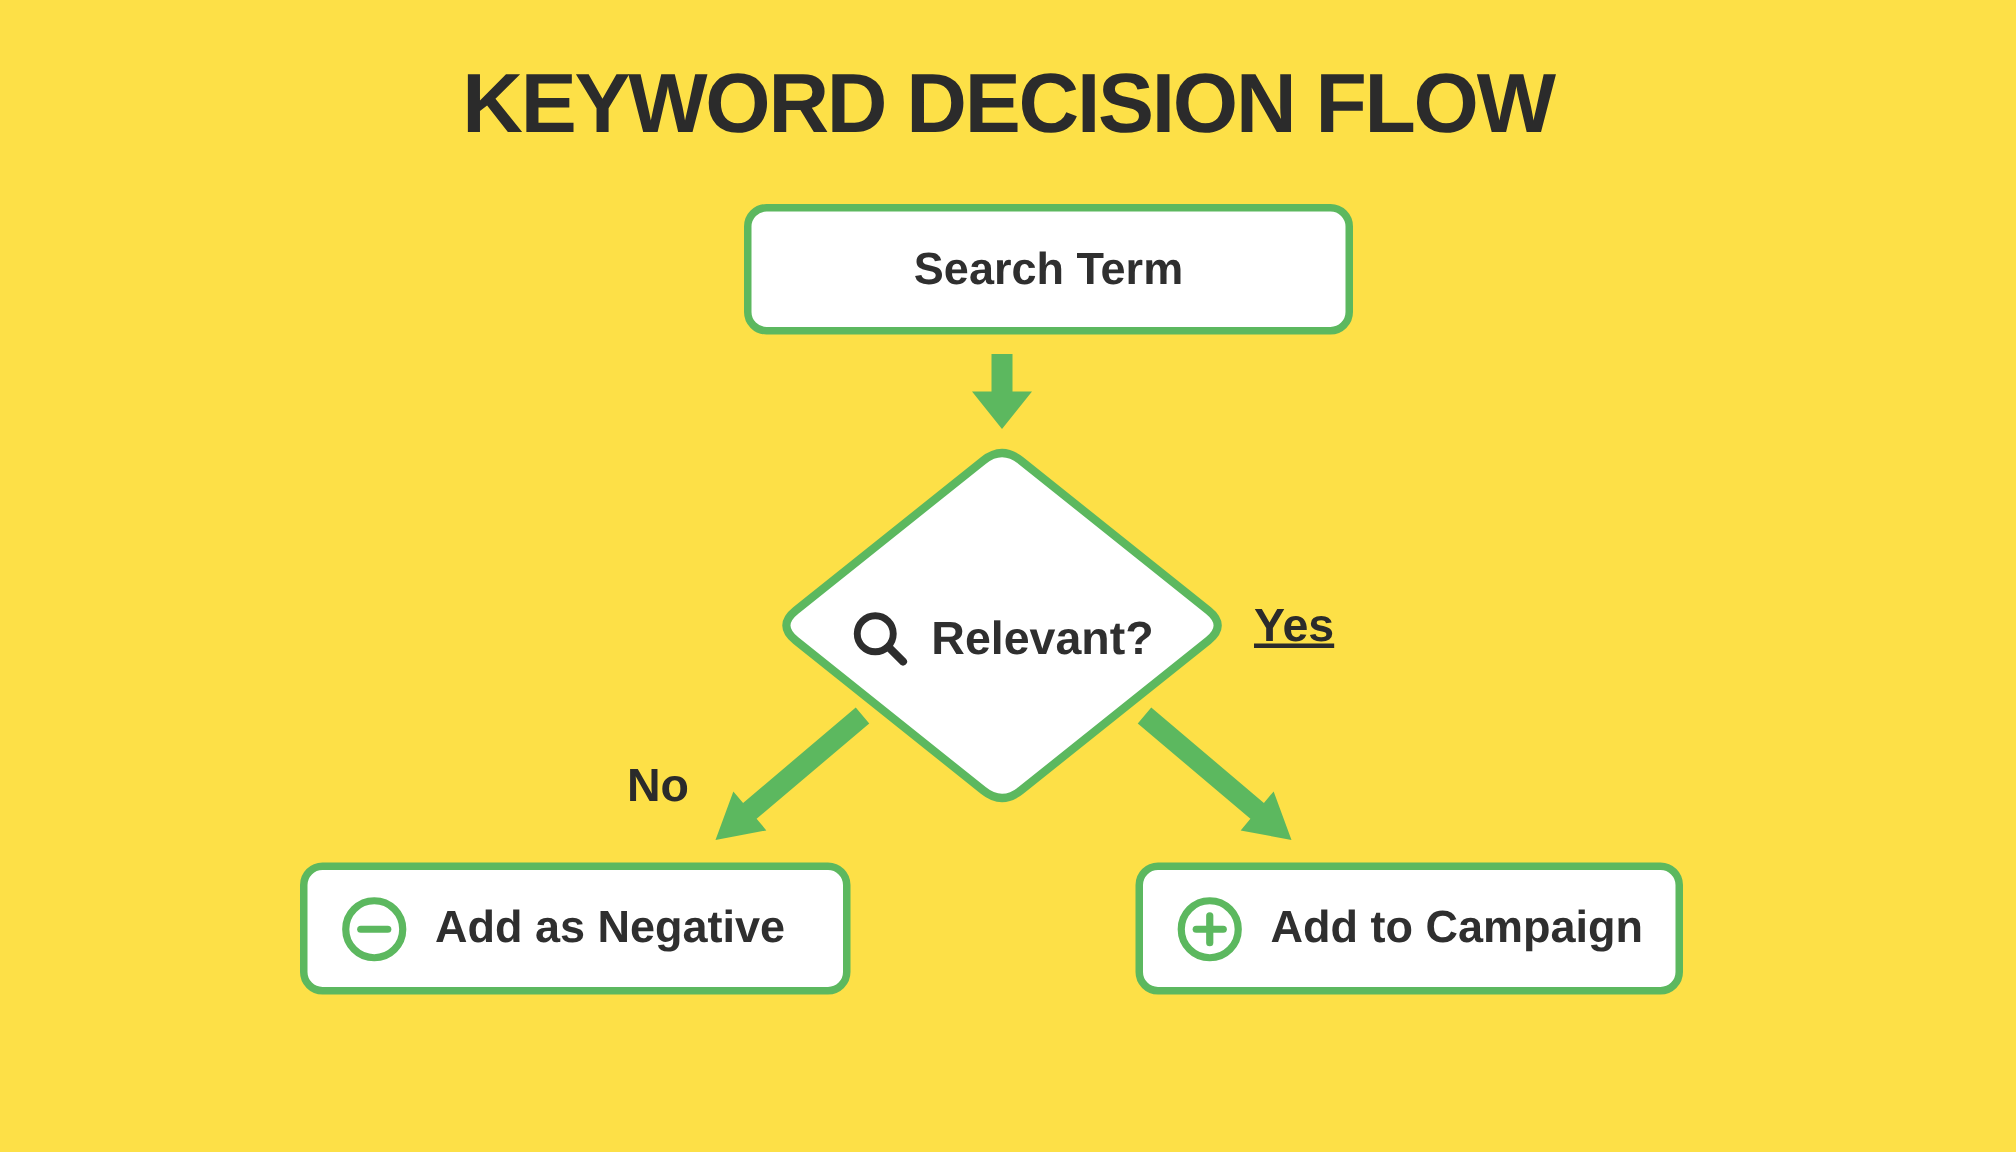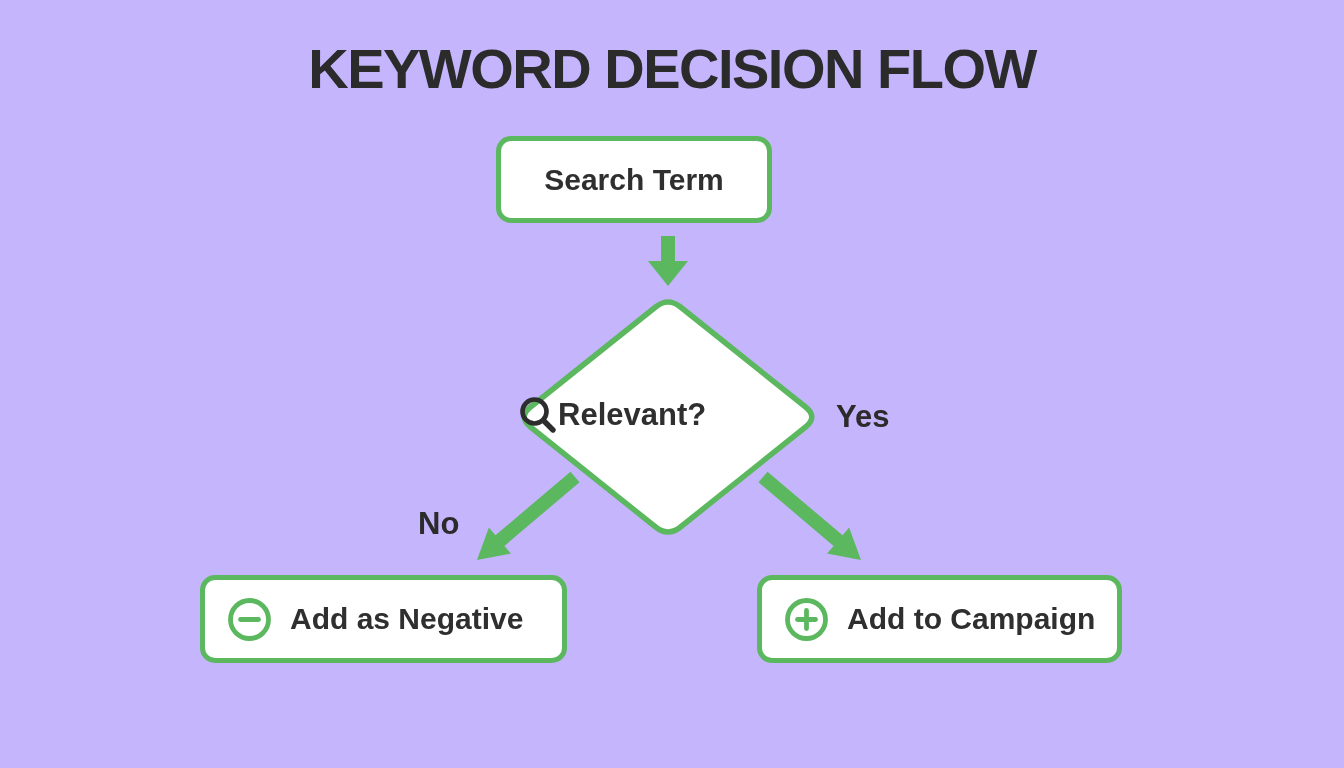--- a/index.html
+++ b/index.html
@@ -6,21 +6,21 @@
   html, body { width: 1344px; height: 768px; overflow: hidden; }
   body {
     background: #fdfefe;
     font-family: "Liberation Sans", "DejaVu Sans", sans-serif;
     color: #2d2d2d;
   }
   .canvas {
     position: relative;
     width: 1344px;
     height: 768px;
-    background: #c4b5fd;
+    background: #fde047;
   }
   .page-title {
     position: absolute;
     left: 0; right: 0;
     top: 36px;
     text-align: center;
     font-size: 56px;
     font-weight: bold;
     letter-spacing: -1.5px;
     color: #2b2b2b;
@@ -33,60 +33,61 @@
   .node {
     position: absolute;
     background: #ffffff;
     border: 5px solid #5cb85f;
     border-radius: 15px;
     display: flex;
     align-items: center;
   }
   .node-start {
     left: 496px; top: 136px;
-    width: 276px; height: 87px;
+    width: 406px; height: 87px;
     justify-content: center;
   }
   .node-label {
     font-size: 30px;
     font-weight: bold;
     color: #2f2f2f;
     white-space: nowrap;
   }
   .node-action {
     top: 575px;
     height: 88px;
     padding-left: 22px;
     gap: 18px;
     justify-content: flex-start;
   }
   .node-negative { left: 200px; width: 367px; }
   .node-campaign { left: 757px; width: 365px; }
   .decision-content {
     position: absolute;
-    left: 518px; top: 389px;
+    left: 518px; top: 400px;
     width: 300px; height: 52px;
     display: flex;
     align-items: center;
-    justify-content: flex-start;
+    justify-content: center;
+    gap: 14px;
   }
   .decision-label {
     font-size: 31px;
     font-weight: bold;
     color: #2f2f2f;
     white-space: nowrap;
   }
   .edge-label {
     position: absolute;
     font-size: 31px;
     font-weight: bold;
     color: #2b2b2b;
     white-space: nowrap;
   }
-  .edge-label-yes { left: 836px; top: 399px; }
+  .edge-label-yes { left: 836px; top: 399px; text-decoration: underline; }
   .edge-label-no  { left: 418px; top: 506px; }
   .icon { display: block; flex: 0 0 auto; }
 </style>
 </head>
 <body>
 
 <div class="canvas">
 
   <div class="page-title">KEYWORD DECISION FLOW</div>
 

